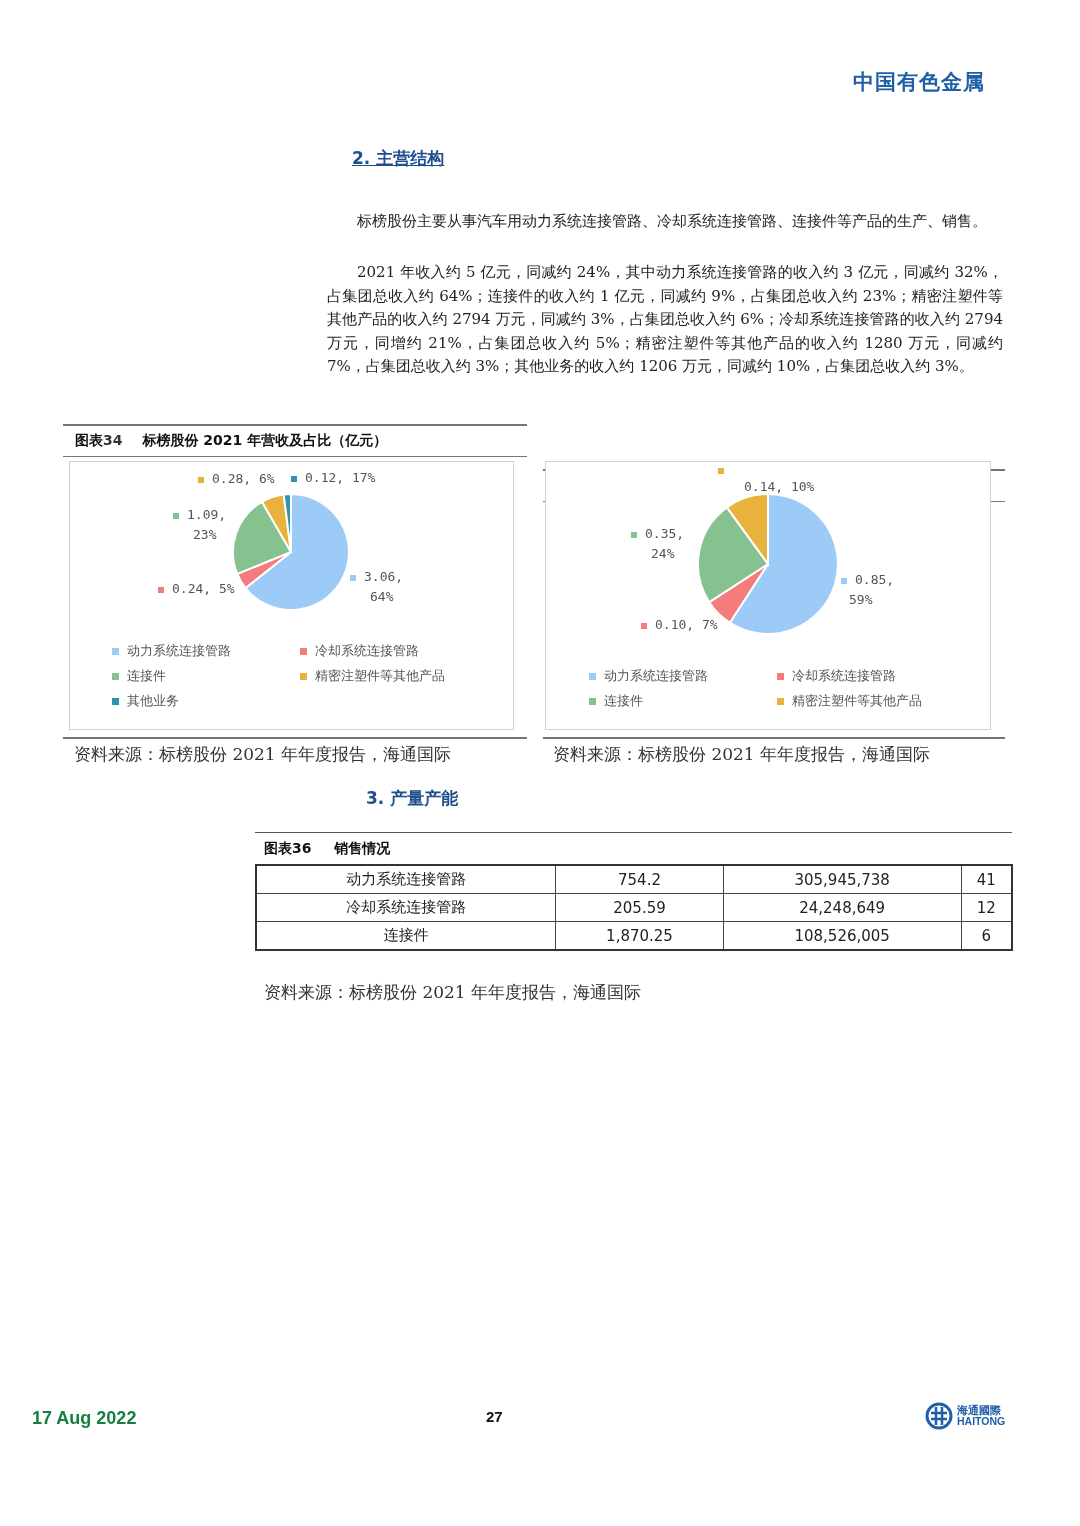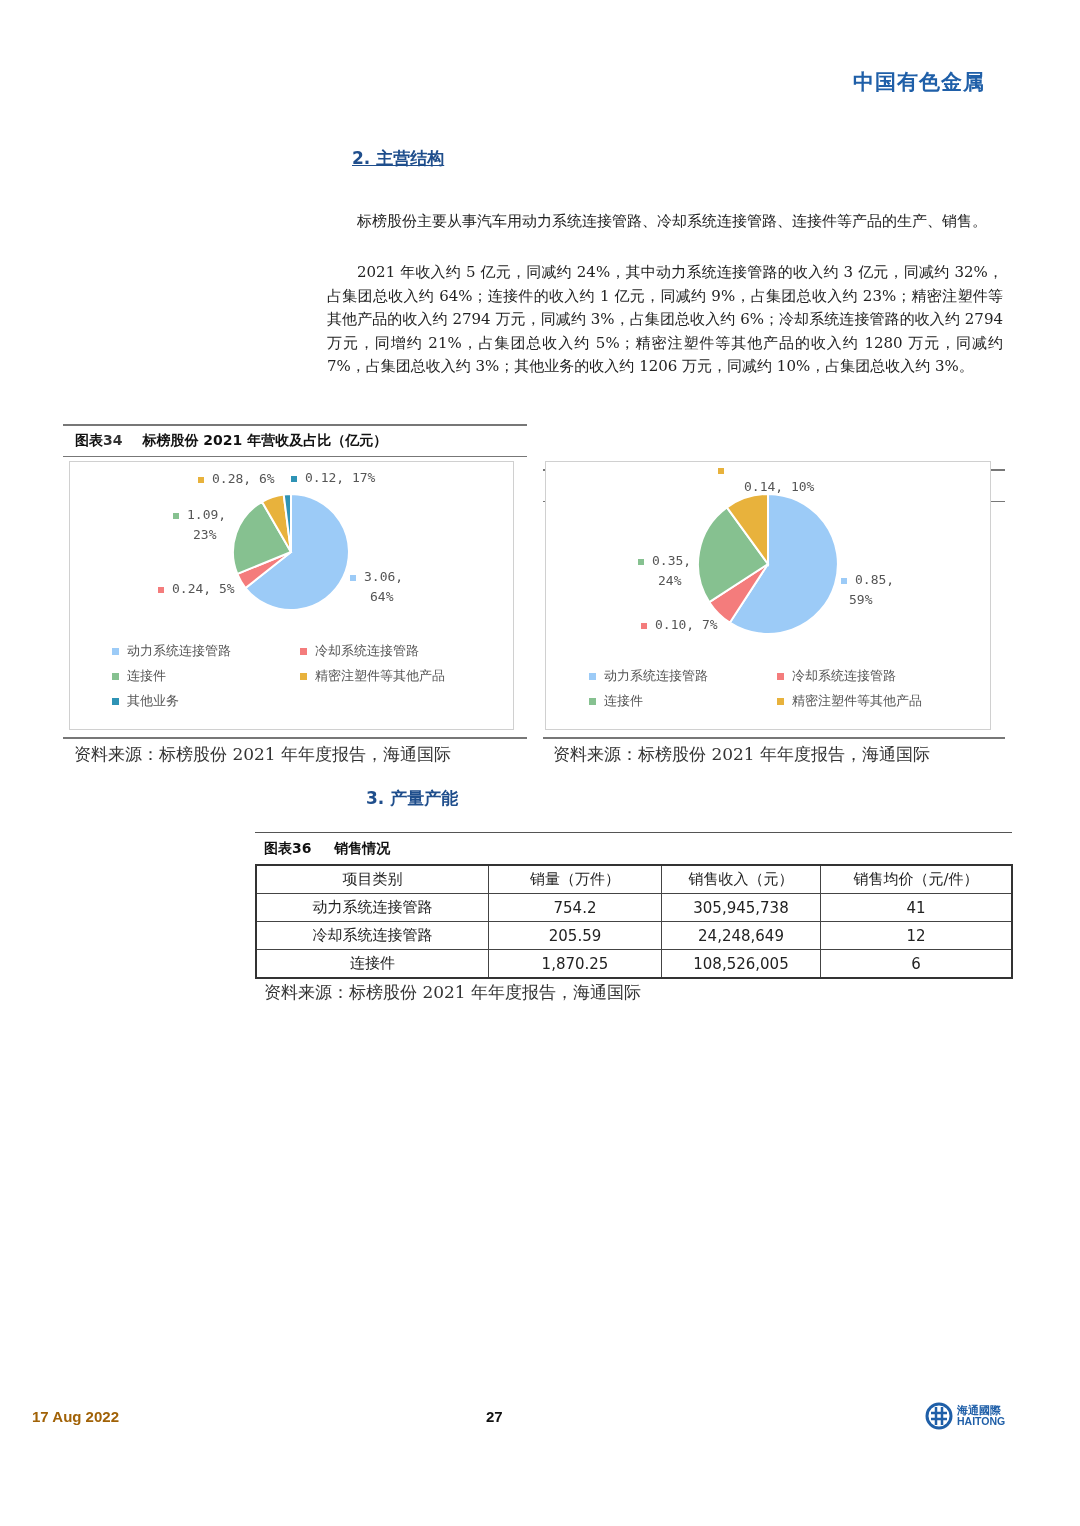--- a/index.html
+++ b/index.html
@@ -18,21 +18,21 @@
   .sq { display:inline-block; width:6px; height:6px; margin-right:8px; vertical-align:middle; }
   .legend { position:absolute; font-size:13px; color:#555; font-family:"DejaVu Serif", serif; }
   .legend .item { position:absolute; white-space:nowrap; }
   .legend .item .sq { width:7px; height:7px; }
   .src-rule { border-top:2px solid #777; }
   .src { font-size:17px; color:#333; font-family:"DejaVu Serif", serif; }
   table.sales { border-collapse:collapse; font-size:15px; color:#222; }
   table.sales td, table.sales th { border:1px solid #444; text-align:center; font-weight:normal; height:27px; padding:0; }
   table.sales th { font-family:"DejaVu Serif", serif; }
   table.sales td.cat { font-family:"DejaVu Serif", serif; }
-  .footer-date { left:32px; top:1408px; font-size:15px; font-weight:bold; color:#a16207; font-family:"Liberation Sans", sans-serif; }
+  .footer-date { left:32px; top:1408px; font-size:18px; font-weight:bold; color:#15803d; font-family:"Liberation Sans", sans-serif; }
   .footer-page { left:486px; top:1408px; font-size:15px; font-weight:bold; color:#111; font-family:"Liberation Sans", sans-serif; }
   .logo { left:925px; top:1402px; display:flex; align-items:center; }
   .logo .txt { margin-left:4px; color:#1f5fa8; line-height:11px; }
   .logo .cn { font-size:11px; font-weight:bold; }
   .logo .en { font-size:10.5px; font-weight:bold; font-family:"Liberation Sans", sans-serif; }
 </style>
 </head>
 <body>
 
 <div class="abs brand">中国有色金属</div>
@@ -81,47 +81,41 @@
     <g transform="translate(222,102)" stroke="#ffffff" stroke-width="2">
 
       <path d="M0,0 L0,-70 A70,70 0 1,1 -38.2,58.7 Z" fill="#9ccbf7"></path>
       <path d="M0,0 L-38.2,58.7 A70,70 0 0,1 -58.7,38.2 Z" fill="#f47c7c"></path>
       <path d="M0,0 L-58.7,38.2 A70,70 0 0,1 -41.1,-56.6 Z" fill="#86c190"></path>
       <path d="M0,0 L-41.1,-56.6 A70,70 0 0,1 0,-70 Z" fill="#e8b23c"></path>
     </g>
   </svg>
   <div class="lbl" style="left:295px; top:108px;"><span class="sq" style="background:#9ccbf7"></span><span>0.85,</span><br><span style="margin-left:8px">59%</span></div>
   <div class="lbl" style="left:95px; top:153px;"><span class="sq" style="background:#f47c7c"></span><span>0.10, 7%</span></div>
-  <div class="lbl" style="left:92px; top:62px;margin-top:27px;"><span class="sq" style="background:#86c190"></span><span>0.35,</span><br><span style="margin-left:20px">24%</span></div>
+  <div class="lbl" style="left:85px; top:62px;"><span class="sq" style="background:#86c190"></span><span>0.35,</span><br><span style="margin-left:20px">24%</span></div>
   <div class="lbl" style="left:172px; top:8px;"><span class="sq" style="background:#e8b23c; position:relative; top:-10px;"></span><span style="margin-left:12px; position:relative; top:7px;">0.14, 10%</span></div>
   <div class="legend" style="left:43px; top:205px; width:400px; height:55px;">
     <div class="item" style="left:0; top:0;"><span class="sq" style="background:#9ccbf7"></span><span>动力系统连接管路</span></div>
     <div class="item" style="left:188px; top:0;"><span class="sq" style="background:#f47c7c"></span><span>冷却系统连接管路</span></div>
     <div class="item" style="left:0; top:25px;"><span class="sq" style="background:#86c190"></span><span>连接件</span></div>
     <div class="item" style="left:188px; top:25px;"><span class="sq" style="background:#e8b23c"></span><span>精密注塑件等其他产品</span></div>
   </div>
 </div>
 <div class="abs src-rule" style="left:543px; top:737px; width:462px;"></div>
 <div class="abs src" style="left:553px; top:743px;">资料来源：标榜股份 2021 年年度报告，海通国际</div>
 
 <div class="abs sec-title" style="left:366px; top:787px;">3. 产量产能</div>
 
 <div class="abs" style="left:255px; top:832px; width:757px; border-top:1.5px solid #555;"></div>
 <div class="abs" style="left:264px; top:840px; font-size:14px; font-weight:bold; color:#111;">
   <span><span>图表</span><span>36</span></span>
   <span style="margin-left:18px;">销售情况</span>
 </div>
 <table class="abs sales" style="left:255px; top:864px; width:758px; border:2px solid #333;">
   <tbody>
-      <tr>
-    <th style="width:231px;">项目类别</th>
-    <th style="width:172px;">销量（万件）</th>
-    <th style="width:158px;">销售收入（元）</th>
-    <th>销售均价（元/件）</th>
-  </tr>
   <tr>
     <td class="cat">动力系统连接管路</td>
     <td>754.2</td>
     <td>305,945,738</td>
     <td>41</td>
   </tr>
   <tr>
     <td class="cat">冷却系统连接管路</td>
     <td>205.59</td>
     <td>24,248,649</td>

